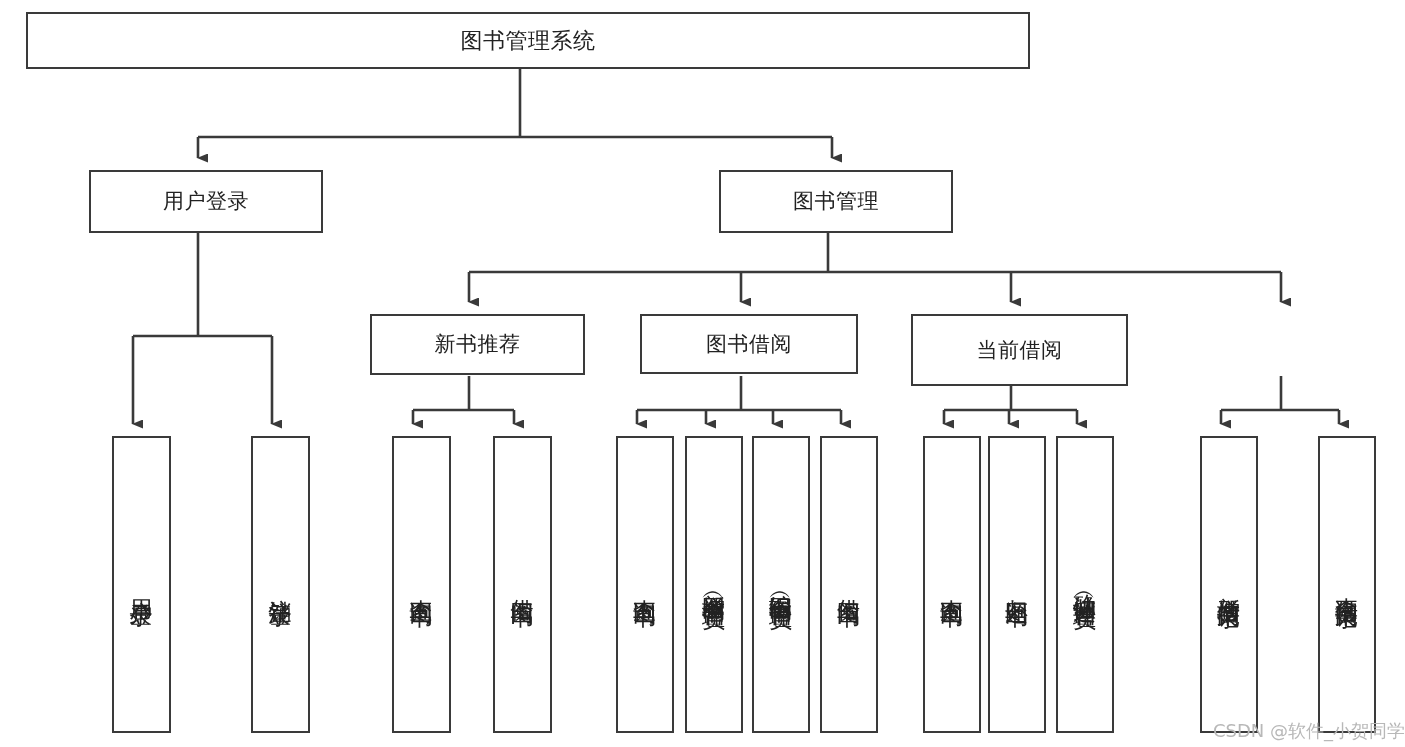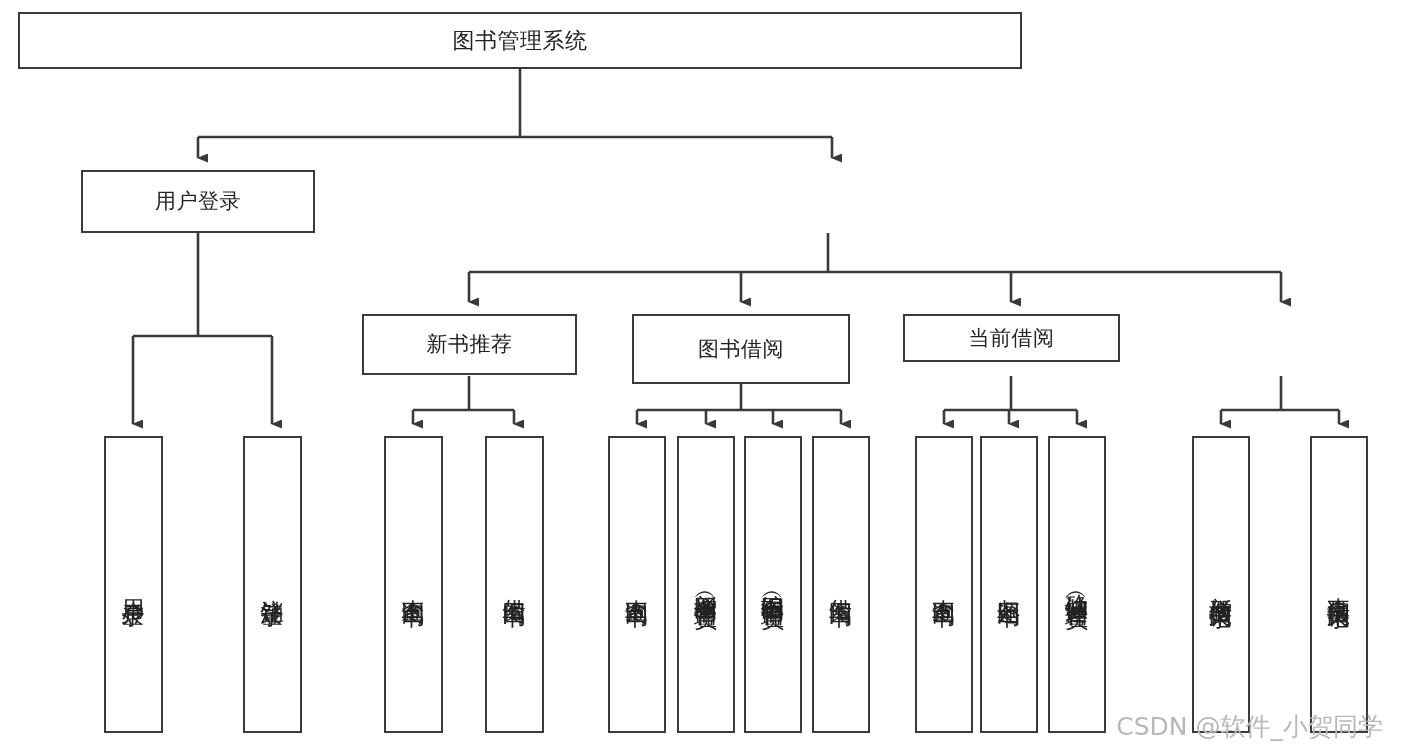--- a/index.html
+++ b/index.html
@@ -27,20 +27,21 @@
   }
   .node {
     position: absolute;
     box-sizing: border-box;
     border: 2px solid #3a3a3a;
     background: #ffffff;
     display: flex;
     align-items: center;
     justify-content: center;
     color: #222222;
+    margin-left: 8px;
   }
   .node .lbl {
     display: block;
     text-align: center;
     line-height: 1.18;
     letter-spacing: 0.5px;
   }
   .node.h .lbl {
     font-size: 21px;
   }
@@ -56,24 +57,24 @@
     writing-mode: vertical-rl;
     text-orientation: upright;
     font-size: 23px;
     line-height: 1.22;
     letter-spacing: 2px;
     white-space: nowrap;
     max-height: 100%;
   }
   #watermark {
     position: absolute;
-    right: 22px;
+    right: 0;
     bottom: 4px;
     color: #b8b8b8;
-    font-size: 25px;
+    font-size: 18px;
     white-space: nowrap;
     user-select: none;
   }
 </style>
 </head>
 <body>
 
 <div id="canvas">
 
   <svg class="lines" viewBox="0 0 1405 747">
@@ -126,28 +127,31 @@
     </g>
   </svg>
 
   <div class="node root" style="left:18px; top:12px; width:1004px; height:57px;">
     <span class="lbl">图书管理系统</span>
   </div>
 
   <div class="node h" style="left:81px; top:170px; width:234px; height:63px;">
     <span class="lbl">用户登录</span>
   </div>
+  <div class="node h" style="left:711px; top:170px; width:234px; height:63px;">
+    <span class="lbl">图书管理</span>
+  </div>
 
   <div class="node h" style="left:362px; top:314px; width:215px; height:61px;">
     <span class="lbl">新书推荐</span>
   </div>
-  <div class="node h" style="left:632px; top:314px; width:218px; height:70px;">
+  <div class="node h" style="left:632px; top:314px; width:218px; height:60px;">
     <span class="lbl">图书借阅</span>
   </div>
-  <div class="node h" style="left:903px; top:314px; width:217px; height:48px;">
+  <div class="node h" style="left:903px; top:314px; width:217px; height:72px;">
     <span class="lbl">当前借阅</span>
   </div>
 
   <div class="node v" style="left:104px; top:436px; width:59px; height:297px;">
     <span class="lbl">用户登录</span>
   </div>
   <div class="node v" style="left:243px; top:436px; width:59px; height:297px;">
     <span class="lbl">注销登录</span>
   </div>
 

